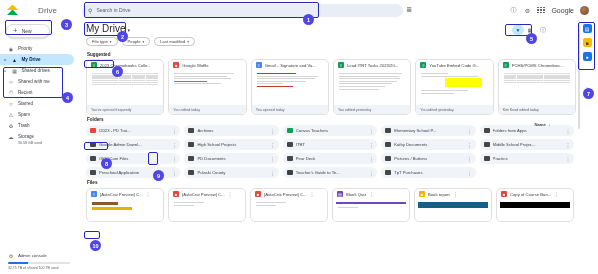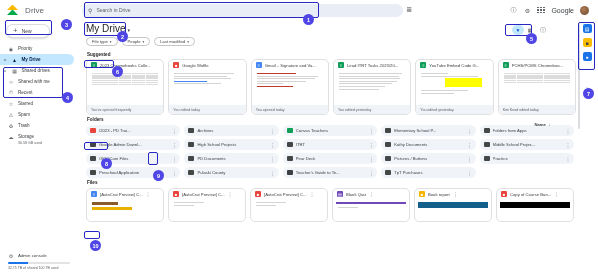--- a/index.html
+++ b/index.html
@@ -4,21 +4,21 @@
 <style>
   * { box-sizing: border-box; margin:0; padding:0; }
   body {
     width:598px; height:274px; overflow:hidden;
     font-family:"Liberation Sans", sans-serif;
     background:#ffffff; color:#1f1f1f;
     font-size:5px; position:relative;
   }
   
   .topbar { height:20px; display:flex; align-items:center; padding:0 4px; background:#fff; }
-  .brand { display:flex; align-items:center; gap:7px; width:78px; flex:0 0 78px; padding-left:3px;}
+  .brand { display:flex; align-items:center; gap:20px; width:78px; flex:0 0 78px; padding-left:3px;}
   .dl-g { border-left:5px solid transparent;border-right:5px solid transparent;border-bottom:5px solid #00ac47; left:4px; top:0px;}
   .dl-y { border-left:5px solid transparent;border-right:5px solid transparent;border-bottom:5px solid #ffba00; left:-3px; top:0px; }
   .dl-wrap { position:relative; width:11px;height:10px; overflow:hidden;}
   .brand-name { font-size:8px; color:#5f6368; letter-spacing:.1px;}
   .searchwrap { flex:1; display:flex; align-items:center; max-width:330px; }
   .searchbox {
     flex:1; height:13px; background:#e9eef6; border-radius:7px;
     display:flex; align-items:center; gap:4px; padding:0 6px; position:relative;
   }
   .searchbox .ph { color:#5f6368; font-size:5px; }

